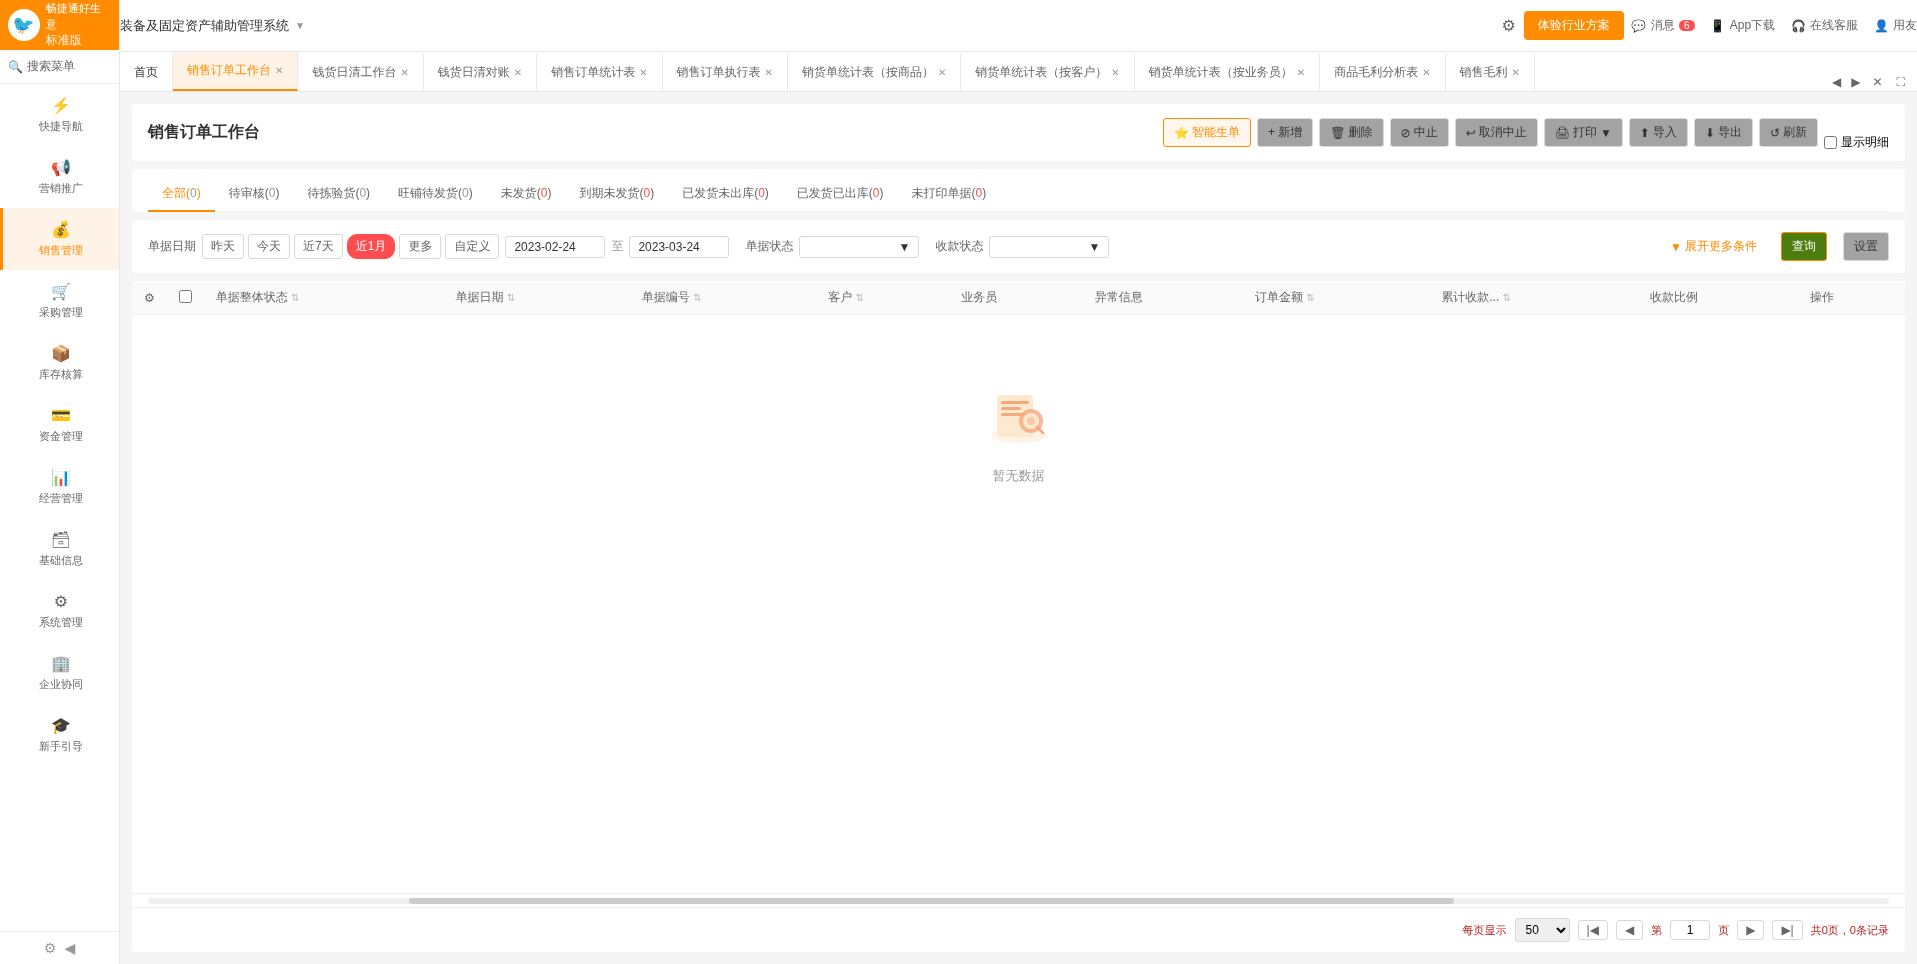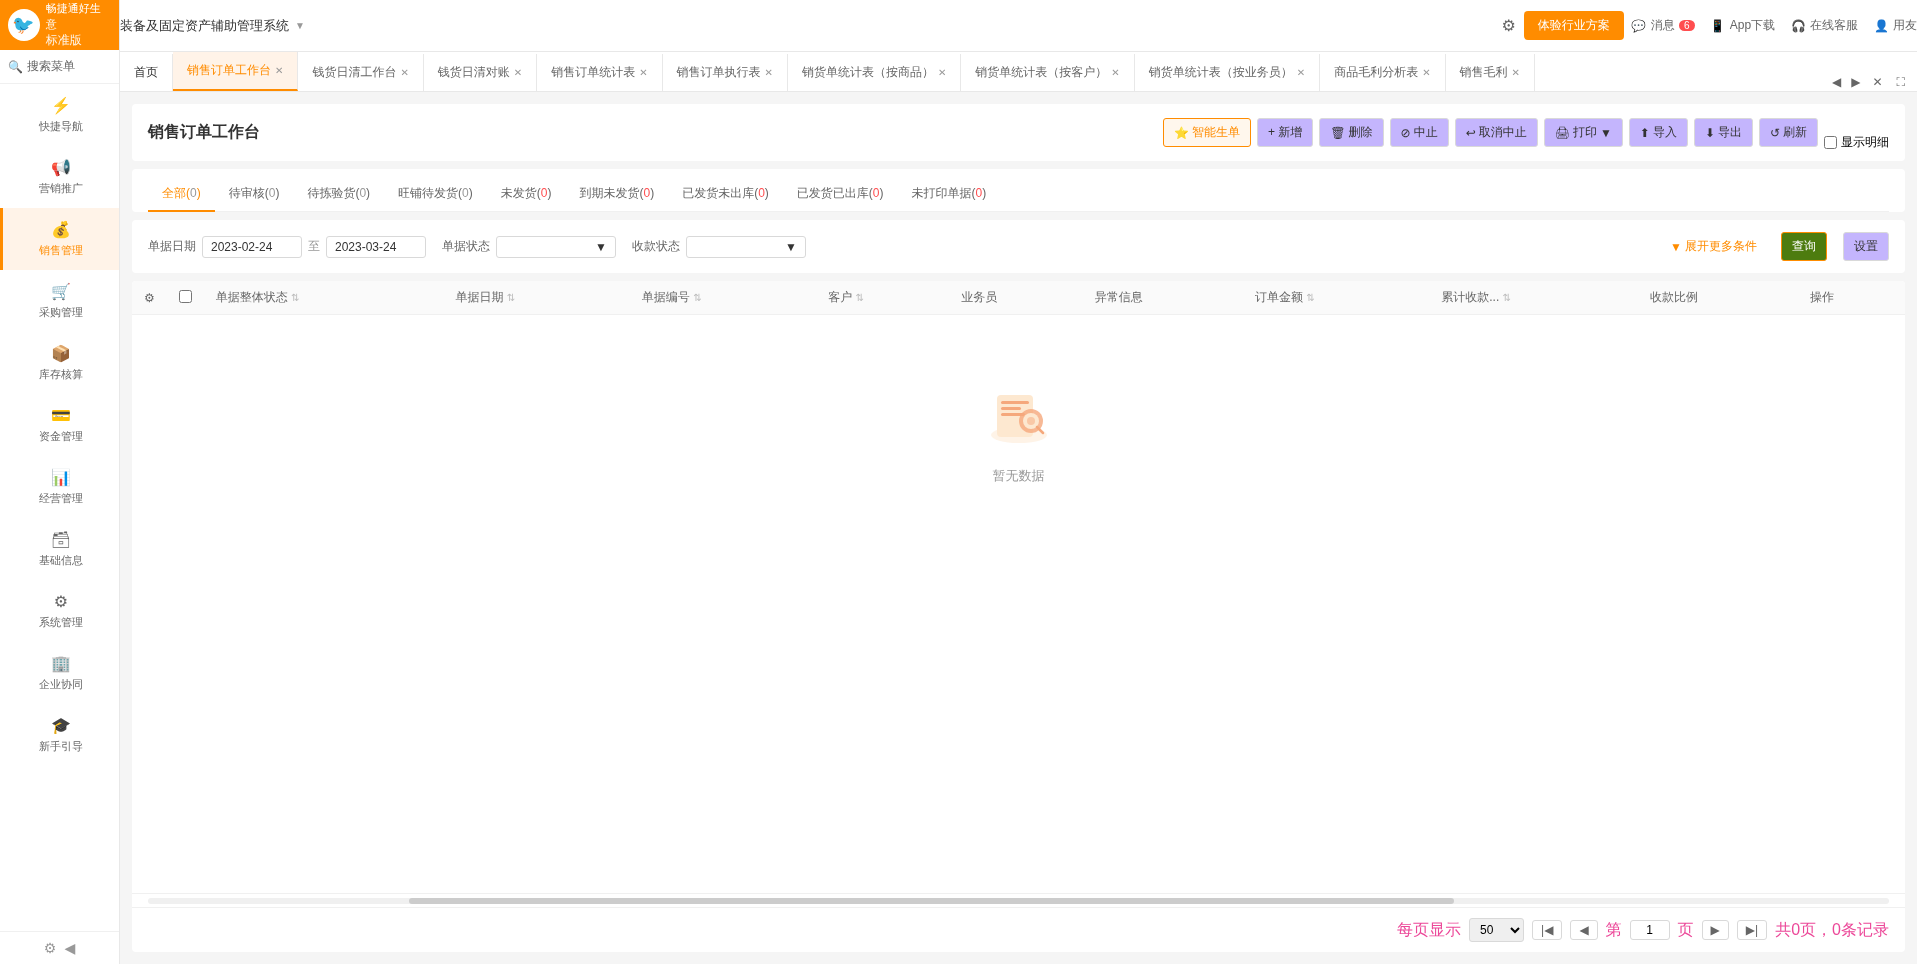--- a/index.html
+++ b/index.html
@@ -41,21 +41,21 @@
     .tabbar-arrow { cursor: pointer; color: #666; font-size: 12px; padding: 2px 4px; }
     .tabbar-action { cursor: pointer; color: #666; font-size: 12px; padding: 2px 6px; }
 
     
     .content { flex: 1; background: #f5f5f5; overflow-y: auto; padding: 12px; display: flex; flex-direction: column; gap: 8px; }
 
     
     .page-header { background: #fff; border-radius: 4px; padding: 10px 16px; display: flex; align-items: center; justify-content: space-between; }
     .page-title { font-size: 16px; font-weight: 600; color: #333; }
     .page-actions { display: flex; align-items: center; gap: 6px; }
-    .btn { display: flex; align-items: center; gap: 3px; padding: 5px 10px; border-radius: 3px; cursor: pointer; font-size: 12px; border: 1px solid #d9d9d9; background: #c4b5fd; color: #333; }
+    .btn { display: flex; align-items: center; gap: 3px; padding: 5px 10px; border-radius: 3px; cursor: pointer; font-size: 12px; border: 1px solid #d9d9d9; background: #a3a3a3; color: #333; }
     .btn-ai { background: #fff7ed; border-color: #ff8c00; color: #ff8c00; font-weight: 500; }
     .btn-primary { background: #4d7c0f; color: #fff; border-color: #ff8c00; }
 
     
     .filter-tabs { background: #fff; border-radius: 4px; padding: 8px 16px 0; }
     .filter-tab-list { display: flex; gap: 0; border-bottom: 1px solid #f0f0f0; }
     .filter-tab { padding: 8px 14px; cursor: pointer; color: #666; font-size: 12px; border-bottom: 2px solid transparent; margin-bottom: -1px; }
     .filter-tab.active { color: #ff8c00; border-bottom: 2px solid #ff8c00; }
     .filter-tab .count { color: #999; }
     .filter-tab .count-red { color: #ff4d4f; }
@@ -95,21 +95,21 @@
     
     .empty-state { display: flex; flex-direction: column; align-items: center; justify-content: center; padding: 60px 0; flex: 1; }
     .empty-icon { width: 80px; height: 80px; margin-bottom: 12px; }
     .empty-text { color: #999; font-size: 13px; }
 
     
     .pagination { padding: 10px 16px; display: flex; align-items: center; justify-content: flex-end; border-top: 1px solid #f0f0f0; gap: 8px; }
     .page-size-select { border: 1px solid #d9d9d9; border-radius: 3px; padding: 3px 6px; font-size: 12px; }
     .page-btn { padding: 2px 8px; border: 1px solid #d9d9d9; border-radius: 3px; cursor: pointer; color: #666; background: #fff; font-size: 12px; }
     .page-input { width: 40px; border: 1px solid #d9d9d9; border-radius: 3px; padding: 2px 6px; text-align: center; font-size: 12px; }
-    .page-info { color: #ec4899; font-size: 16px; }
+    .page-info { color: #b91c1c; font-size: 11px; }
 
     
     ::-webkit-scrollbar { width: 6px; height: 6px; }
     ::-webkit-scrollbar-track { background: #f1f1f1; }
     ::-webkit-scrollbar-thumb { background: #ccc; border-radius: 3px; }
   </style>
 </head>
 <body>
 
 <div class="sidebar">
@@ -336,20 +336,28 @@
         <div class="filter-tab">
           <span>未打印单据</span>(<span class="count-red">0</span>)
         </div>
       </div>
     </div>
 
     <div class="search-bar">
       <div class="search-row">
         <div class="search-field">
           <span class="search-label">单据日期</span>
+          <div class="date-range-btns">
+            <button class="date-btn">昨天</button>
+            <button class="date-btn">今天</button>
+            <button class="date-btn">近7天</button>
+            <button class="date-btn active">近1月</button>
+            <button class="date-btn">更多</button>
+            <button class="date-btn">自定义</button>
+          </div>
           <input type="text" class="date-input" value="2023-02-24" style="">
           <span class="date-sep">至</span>
           <input type="text" class="date-input" value="2023-03-24" style="">
         </div>
         <div class="search-field">
           <span class="search-label">单据状态</span>
           <div class="select-field">
             <span></span>
             <span>▼</span>
           </div>

